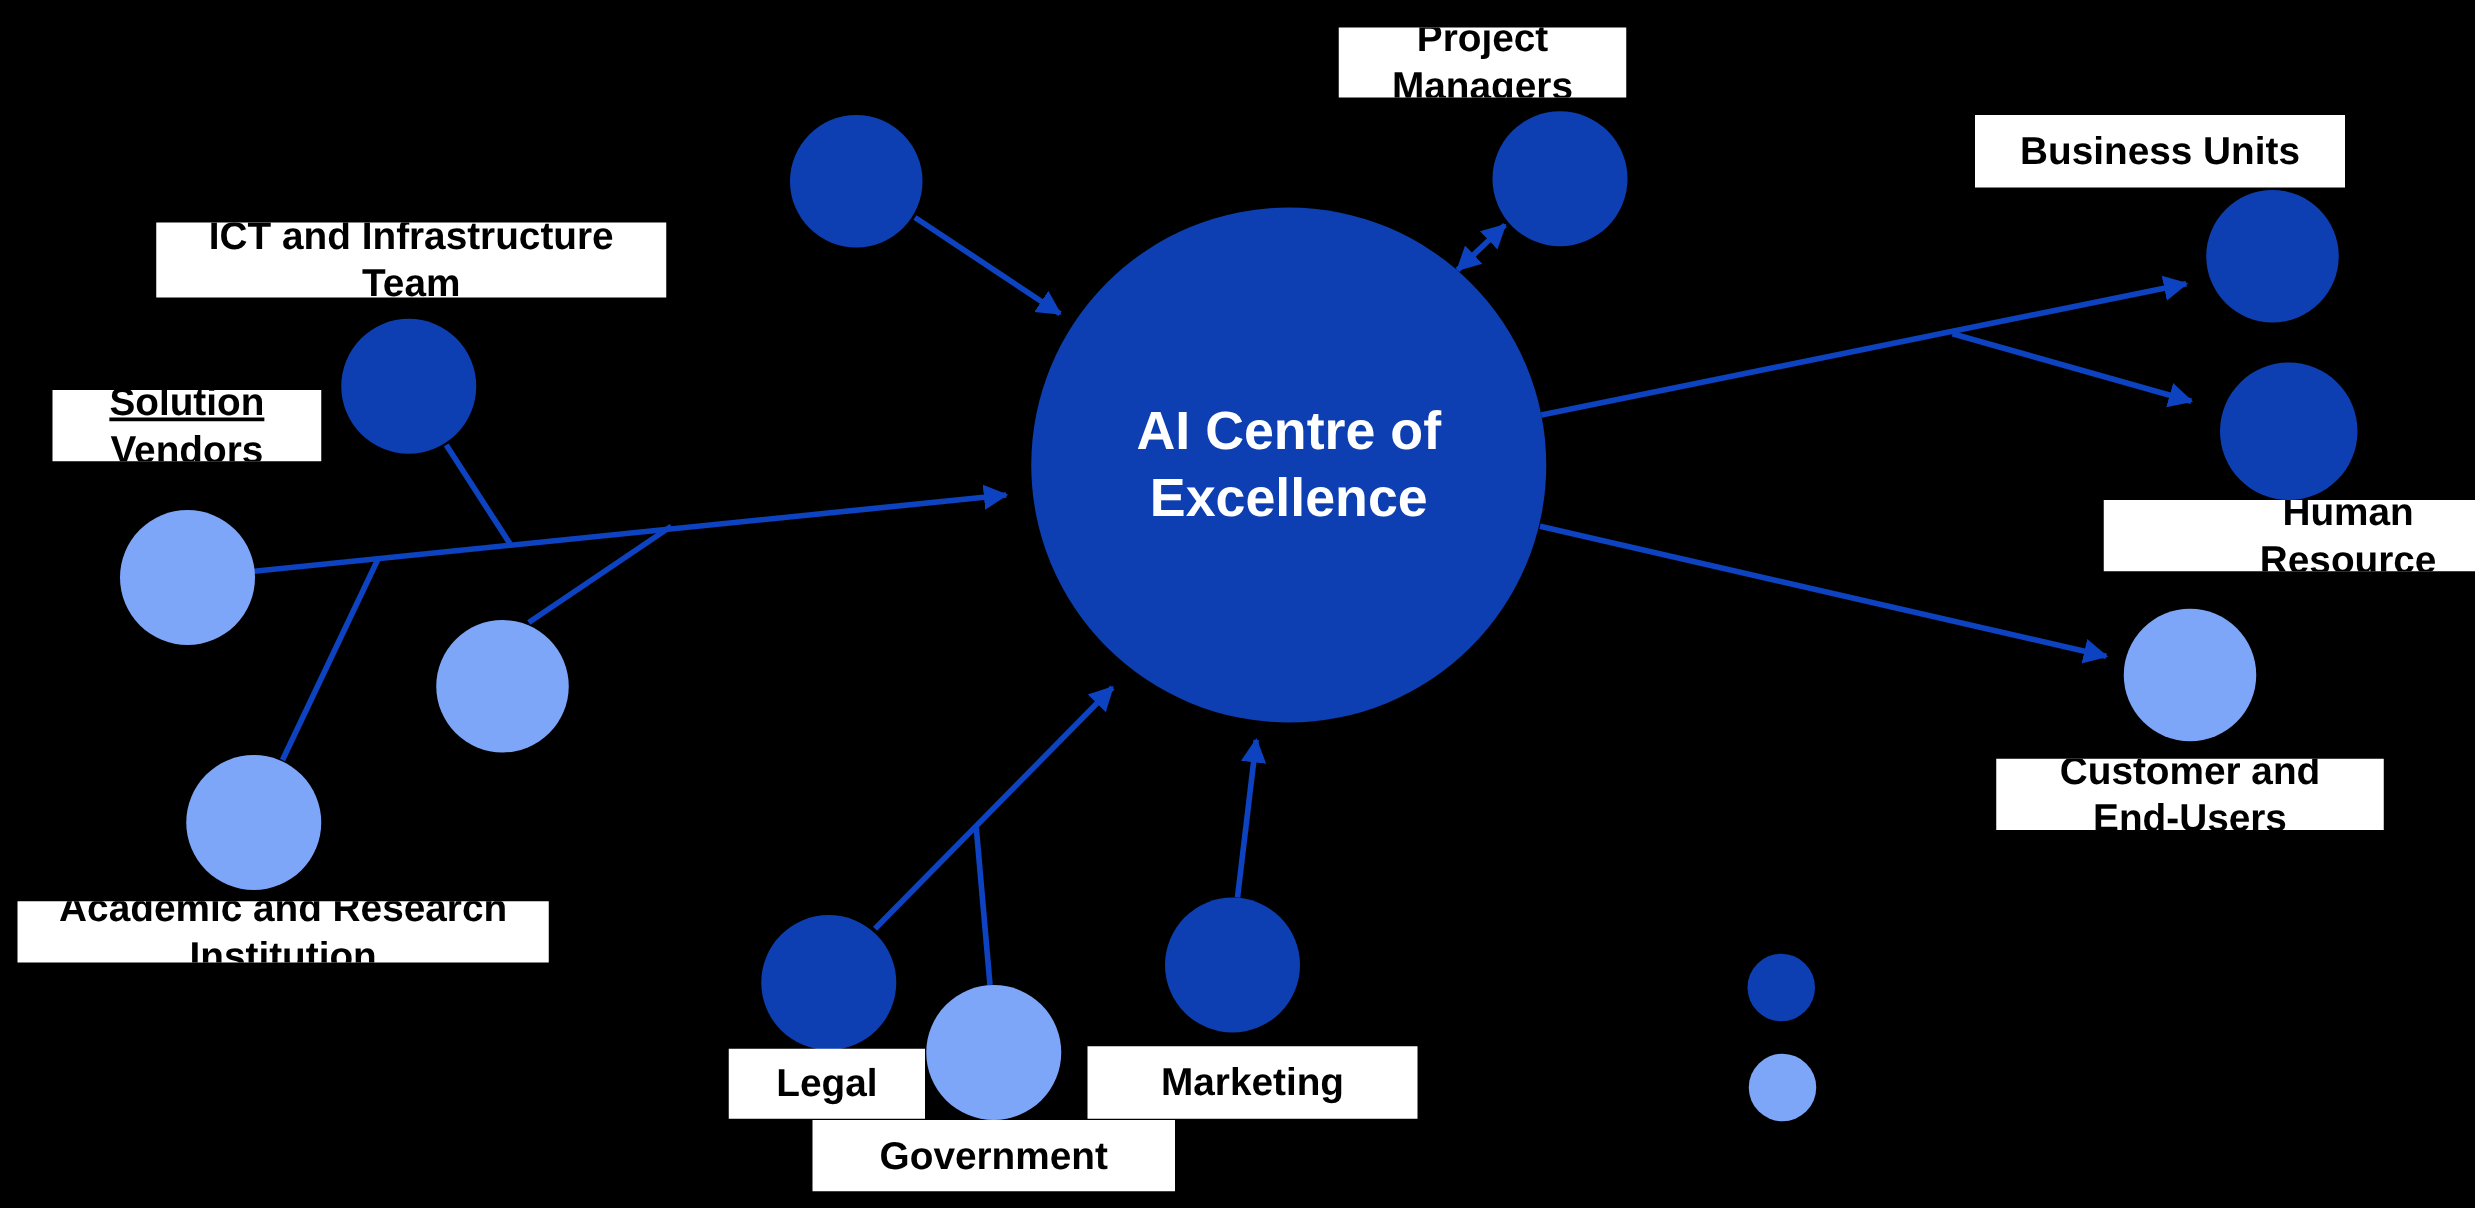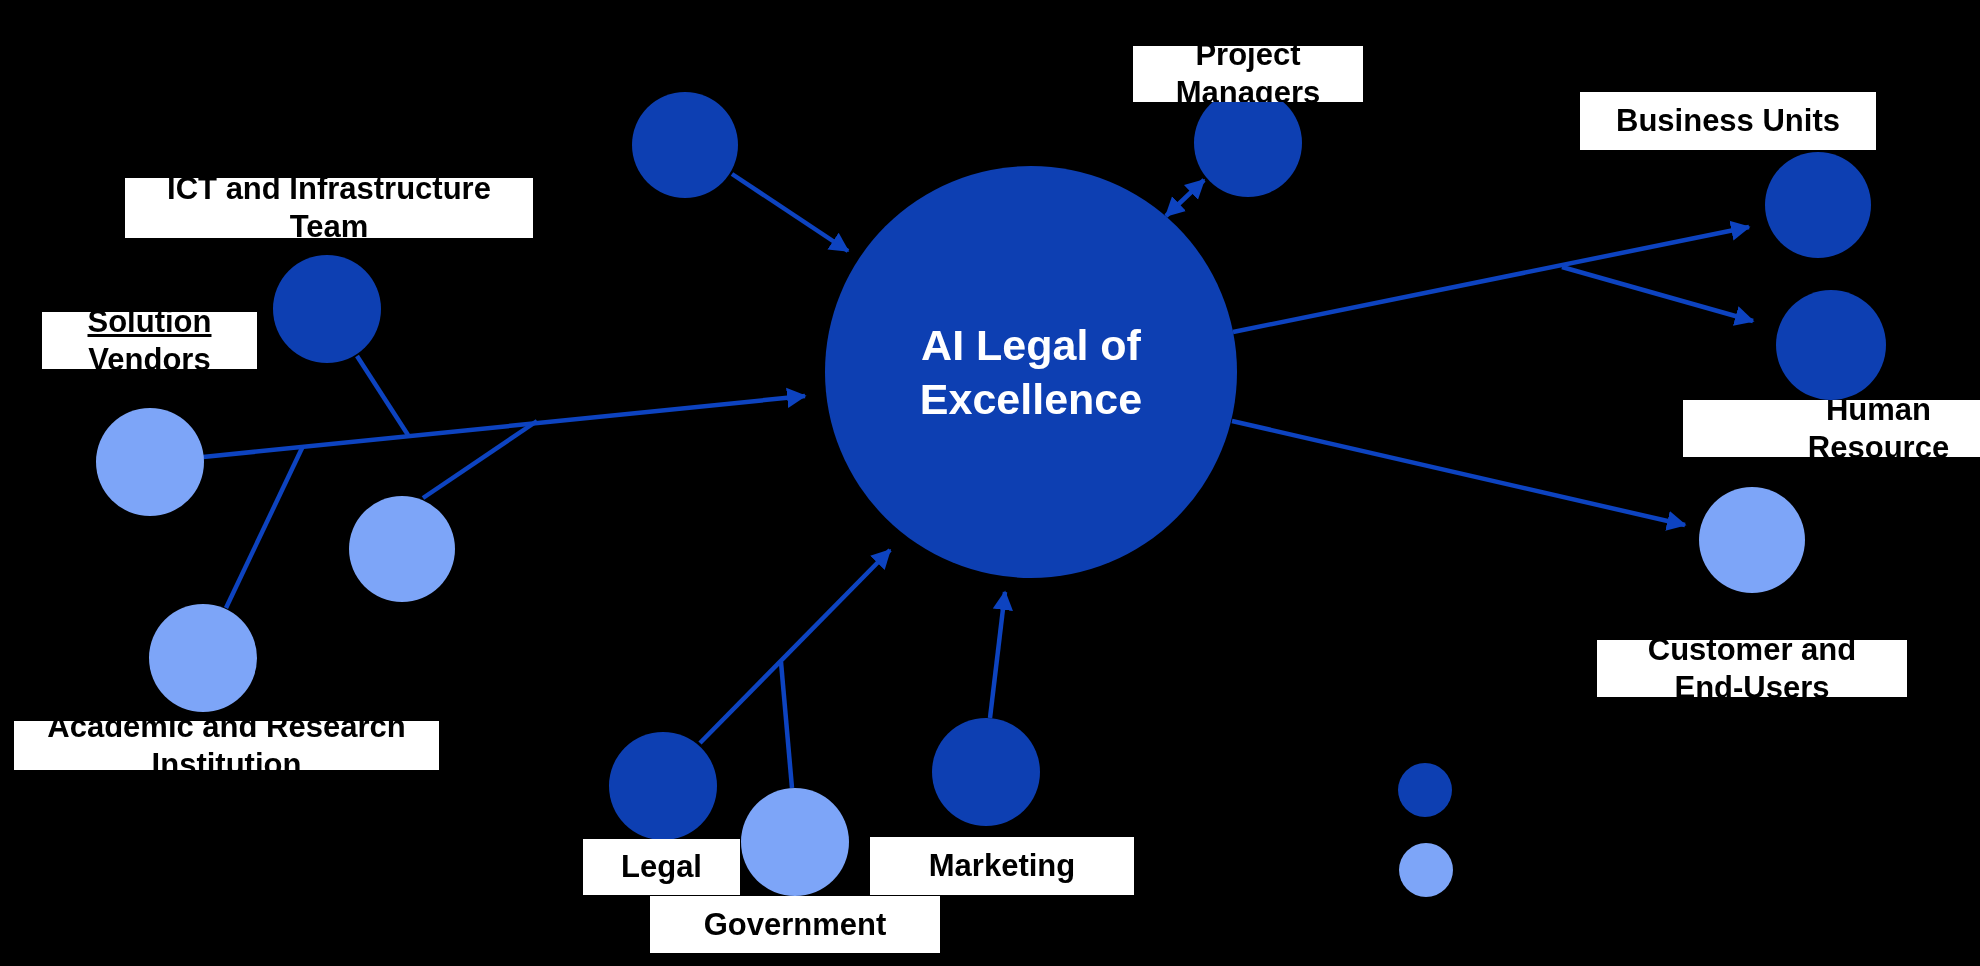--- a/index.html
+++ b/index.html
@@ -62,36 +62,36 @@
   <div class="circle light" style="left:349px;top:496px;width:106px;height:106px;"></div>
   <div class="circle light" style="left:149px;top:604px;width:108px;height:108px;"></div>
   <div class="circle dark" style="left:609px;top:732px;width:108px;height:108px;"></div>
   <div class="circle light" style="left:741px;top:788px;width:108px;height:108px;"></div>
   <div class="circle dark" style="left:932px;top:718px;width:108px;height:108px;"></div>
   <div class="circle dark" style="left:1765px;top:152px;width:106px;height:106px;"></div>
   <div class="circle dark" style="left:1776px;top:290px;width:110px;height:110px;"></div>
   <div class="circle light" style="left:1699px;top:487px;width:106px;height:106px;"></div>
 
   <div class="circle dark" style="left:825px;top:166px;width:412px;height:412px;"></div>
-  <div class="center-label" style="left:825px;top:166px;width:412px;height:412px;">AI Legal of
+  <div class="center-label" style="left:825px;top:166px;width:412px;height:412px;">AI Centre of
 Excellence</div>
 
-  <div class="label" style="left:1133px;top:22px;width:230px;height:56px;margin-top:24px;">Project
+  <div class="label" style="left:1071px;top:22px;width:230px;height:56px;">Project
 Managers</div>
   <div class="label" style="left:125px;top:178px;width:408px;height:60px;">ICT and Infrastructure
 Team</div>
   <div class="label" style="left:42px;top:312px;width:215px;height:57px;text-decoration:underline;">Solution
 Vendors</div>
   <div class="label" style="left:0px;top:721px;width:425px;height:49px;margin-left:14px;">Academic and Research
 Institution</div>
   <div class="label" style="left:583px;top:839px;width:157px;height:56px;">Legal</div>
   <div class="label" style="left:650px;top:896px;width:290px;height:57px;">Government</div>
   <div class="label" style="left:870px;top:837px;width:264px;height:58px;">Marketing</div>
   <div class="label" style="left:1568px;top:92px;width:296px;height:58px;margin-left:12px;">Business Units</div>
   <div class="label" style="left:1683px;top:400px;width:295px;height:57px;padding-left:48px;">Human
 Resource</div>
-  <div class="label" style="left:1597px;top:640px;width:310px;height:57px;">Customer and
+  <div class="label" style="left:1597px;top:607px;width:310px;height:57px;">Customer and
 End-Users</div>
 
   <div class="circle dark" style="left:1398px;top:763px;width:54px;height:54px;"></div>
   <div class="circle light" style="left:1399px;top:843px;width:54px;height:54px;"></div>
 
 </div>
 
 </body></html>

